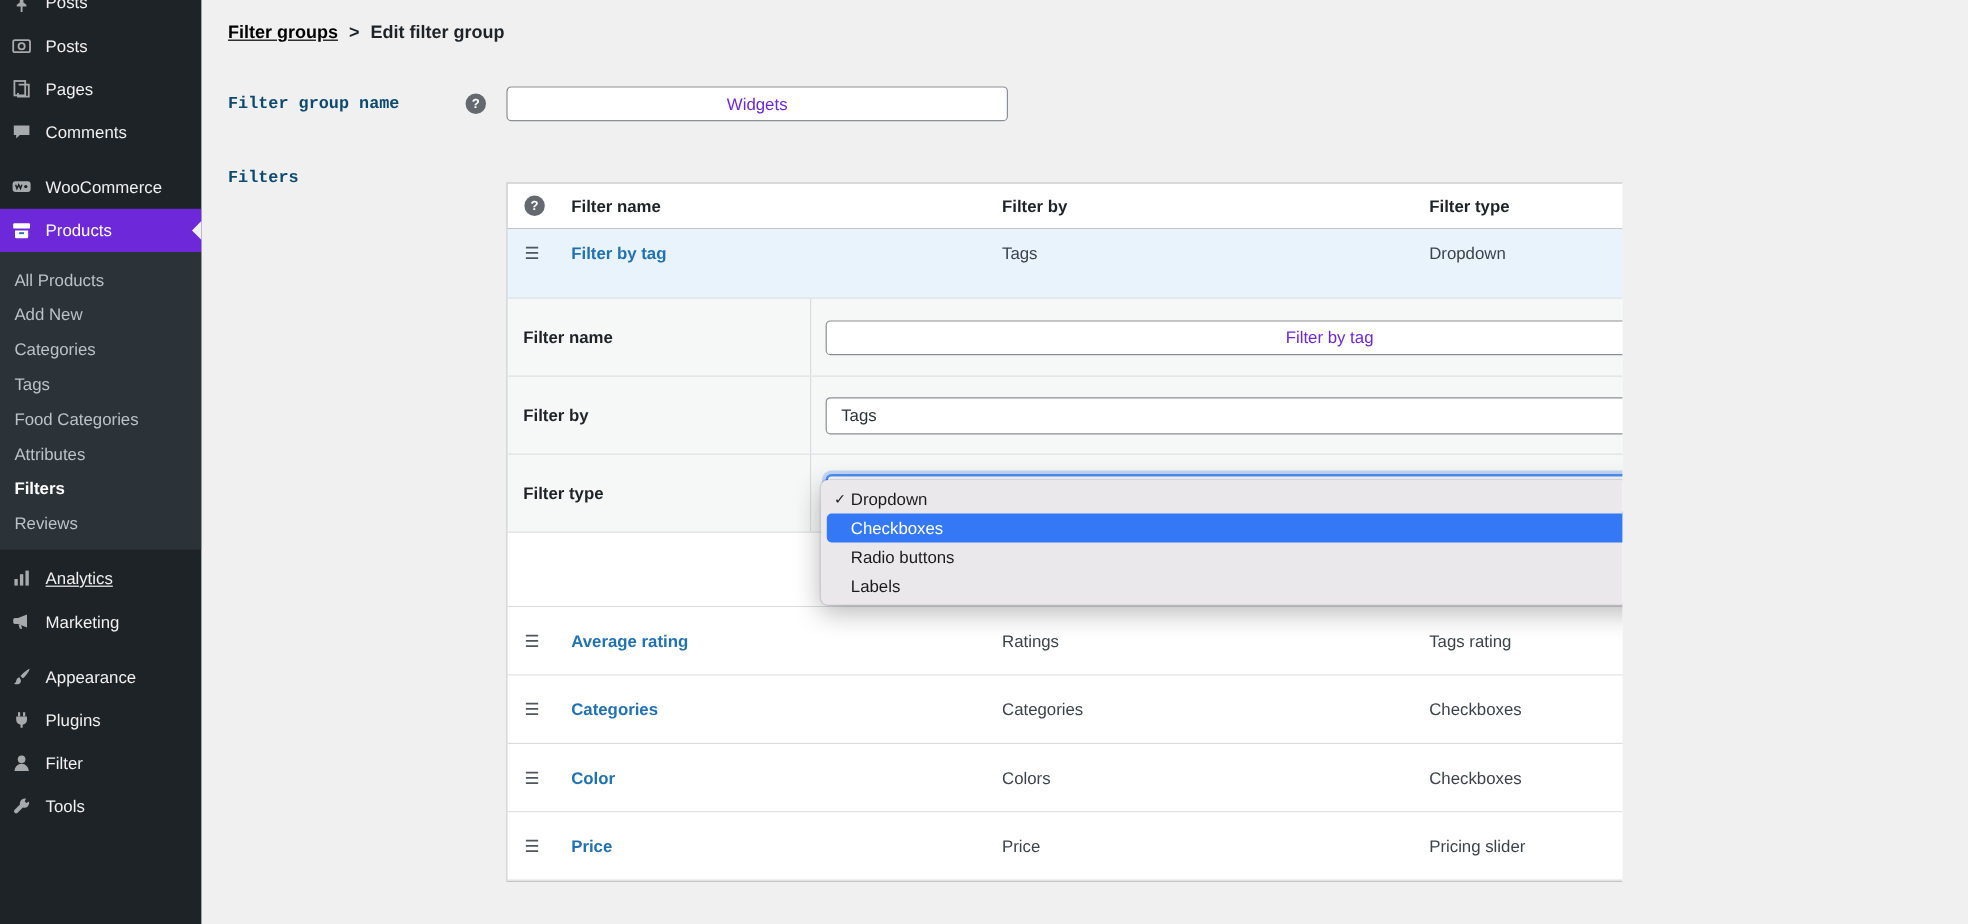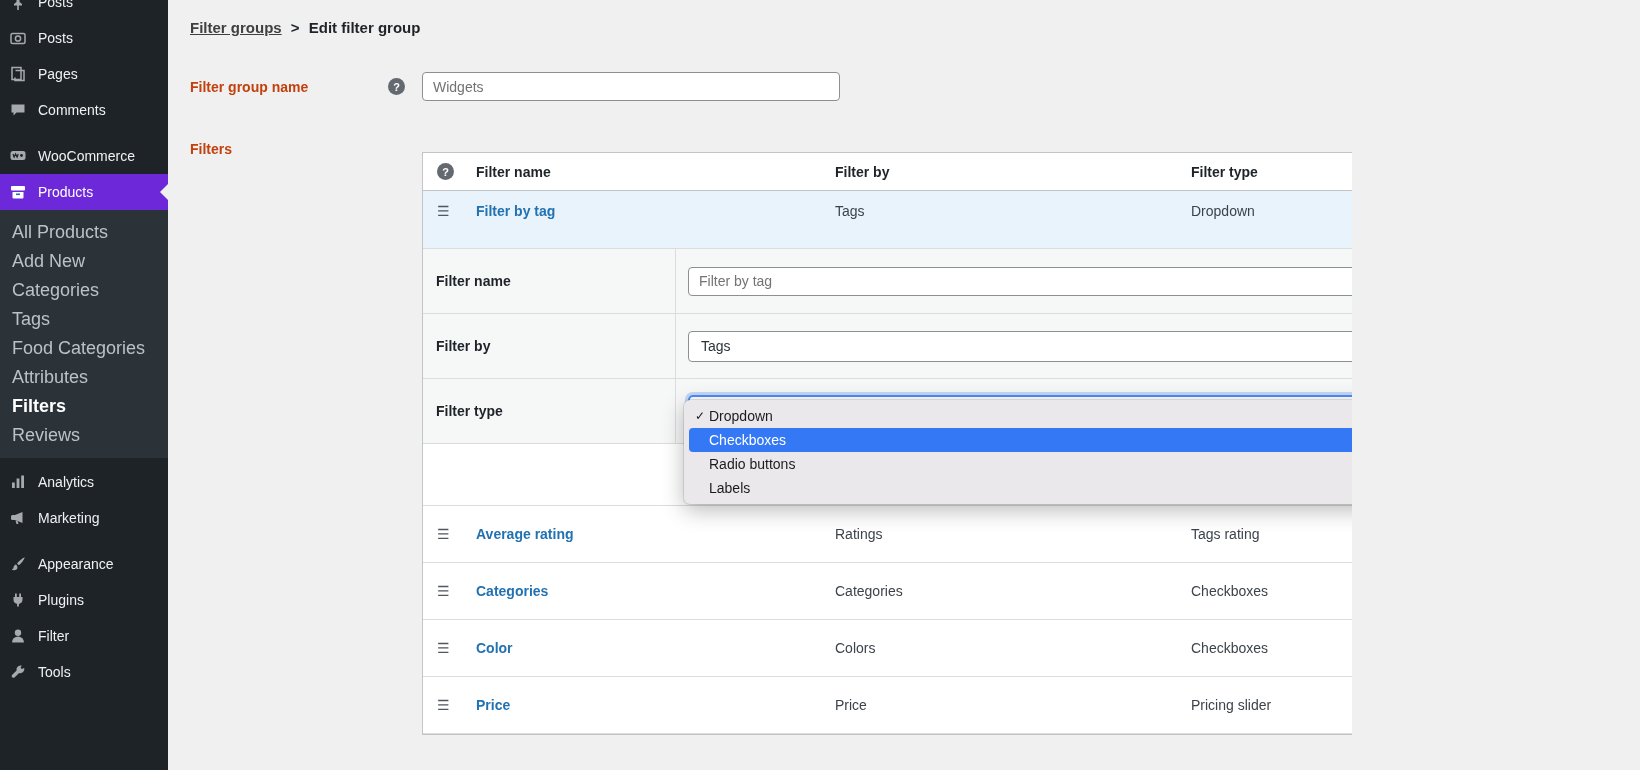--- a/index.html
+++ b/index.html
@@ -9,38 +9,38 @@
 
   
   .sidebar { position:absolute; left:0; top:0; width:168px; height:770px; background:#1d2327; color:#f0f0f1; font-size:14px; overflow:hidden; }
   .menu-item { display:flex; align-items:center; gap:10px; height:36px; padding:0 8px; cursor:pointer; position:relative; }
   .menu-item.cut { margin-top:-16px; }
   .menu-item.gap { margin-top:10px; }
   .menu-item .icon { width:20px; height:20px; display:flex; align-items:center; justify-content:center; color:#a7aaad; flex:0 0 20px; }
   .menu-item.active { background:#6d28d9; color:#fff; }
   .menu-item.active .icon { color:#fff; }
   .menu-item.active::after { content:""; position:absolute; right:0; top:50%; transform:translateY(-50%); border:8px solid transparent; border-right-color:#f0f0f1; }
-  .submenu { background:#2c3338; padding:8px 0; font-size:18px; }
+  .submenu { background:#2c3338; padding:8px 0; font-size:14px; }
   .submenu-item { height:29px; display:flex; align-items:center; padding:0 12px; color:#bcc1c7; cursor:pointer; }
   .submenu-item.current { color:#fff; font-weight:700; }
-  .after-sub { margin-top:6px; }
+  .after-sub { margin-top:6px;text-decoration:underline; }
 
   
   .main { position:absolute; left:168px; top:0; right:0; bottom:0; background:#f0f0f1; }
   .breadcrumb { position:absolute; left:22px; top:19px; font-size:15px; font-weight:700; }
-  .breadcrumb a { color:#404040; text-decoration:underline; cursor:pointer; }
+  .breadcrumb a { color:#000000; text-decoration:underline; cursor:pointer; }
   .breadcrumb .sep, .breadcrumb .current { color:#1d2327; }
   .breadcrumb .sep { margin:0 5px; }
 
-  .lbl { font-size:14px; font-weight:700; color:#c2410c; position:absolute; }
+  .lbl { font-size:14px; font-weight:700; color:#0c4a6e; position:absolute;font-family:Liberation Mono, monospace; }
   .group-name-lbl { left:22px; top:79px; }
   .filters-lbl { left:22px; top:141px; }
   .help { width:17px; height:17px; border-radius:50%; background:#646970; color:#fff; font-size:11px; font-weight:700; display:inline-flex; align-items:center; justify-content:center; cursor:pointer; }
   .help.page-help { position:absolute; left:220px; top:78px; }
-  .txt { height:29px; border:1px solid #8c8f94; border-radius:4px; background:#fff; color:#737373; font-size:14px; font-family:inherit; padding:0 10px; }
+  .txt { height:29px; border:1px solid #8c8f94; border-radius:4px; background:#fff; color:#6d28d9; font-size:14px; font-family:inherit; padding:0 10px;text-align:center; }
   .group-name-input { position:absolute; left:254px; top:72px; width:418px; }
 
   
   .table { position:absolute; left:254px; top:152px; width:1118px; background:#fff; border:1px solid #c3c4c7; font-size:14px; color:#3c434a; }
   .trow { display:grid; grid-template-columns:53px 359px 356px 1fr; align-items:center; }
   .thead { height:38px; border-bottom:1px solid #c3c4c7; }
   .th { font-weight:700; color:#1d2327; }
   .c1 { padding-left:14px; display:flex; align-items:center; }
   .drag { color:#50575e; font-size:14px; cursor:grab; }
   .link { color:#2271b1; font-weight:700; text-decoration:none; cursor:pointer; }

